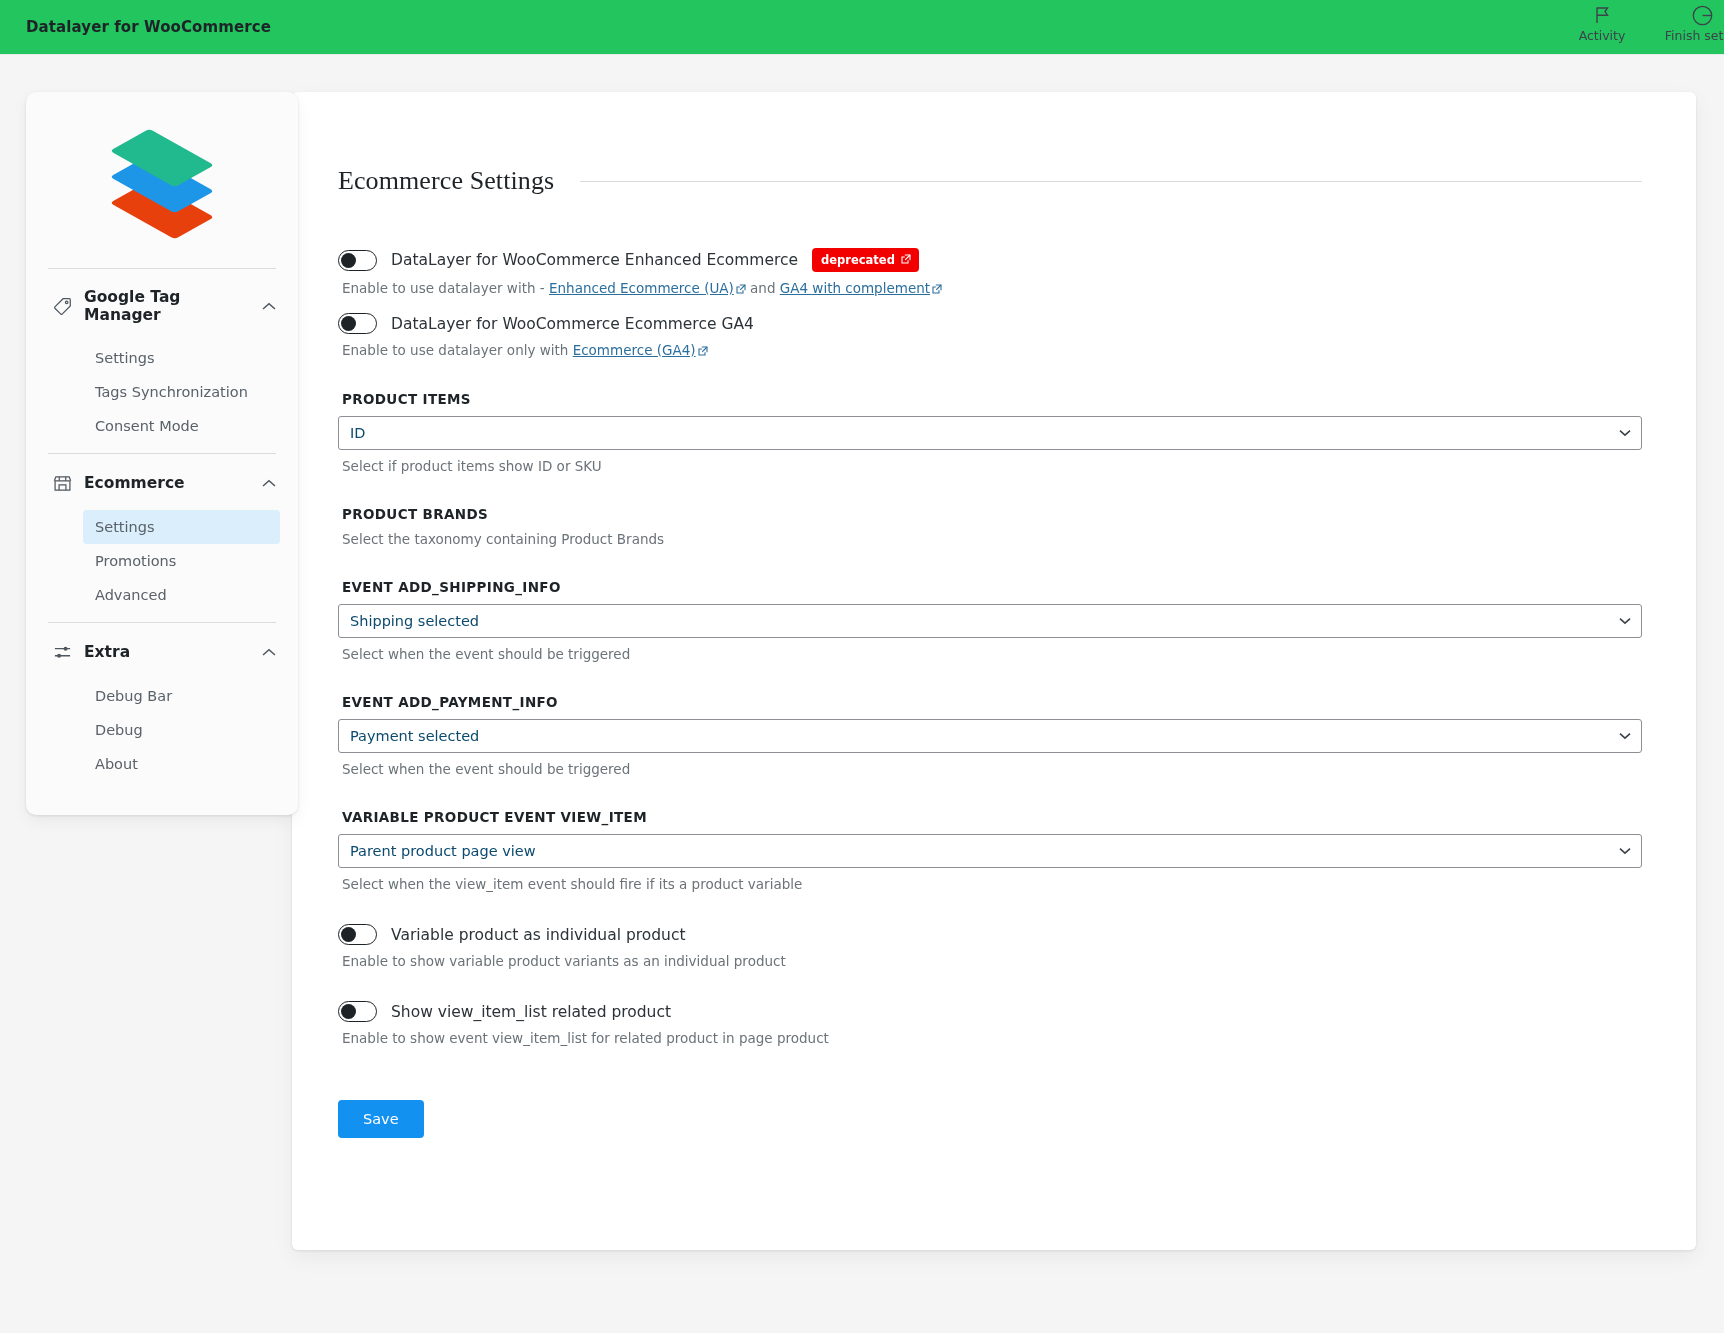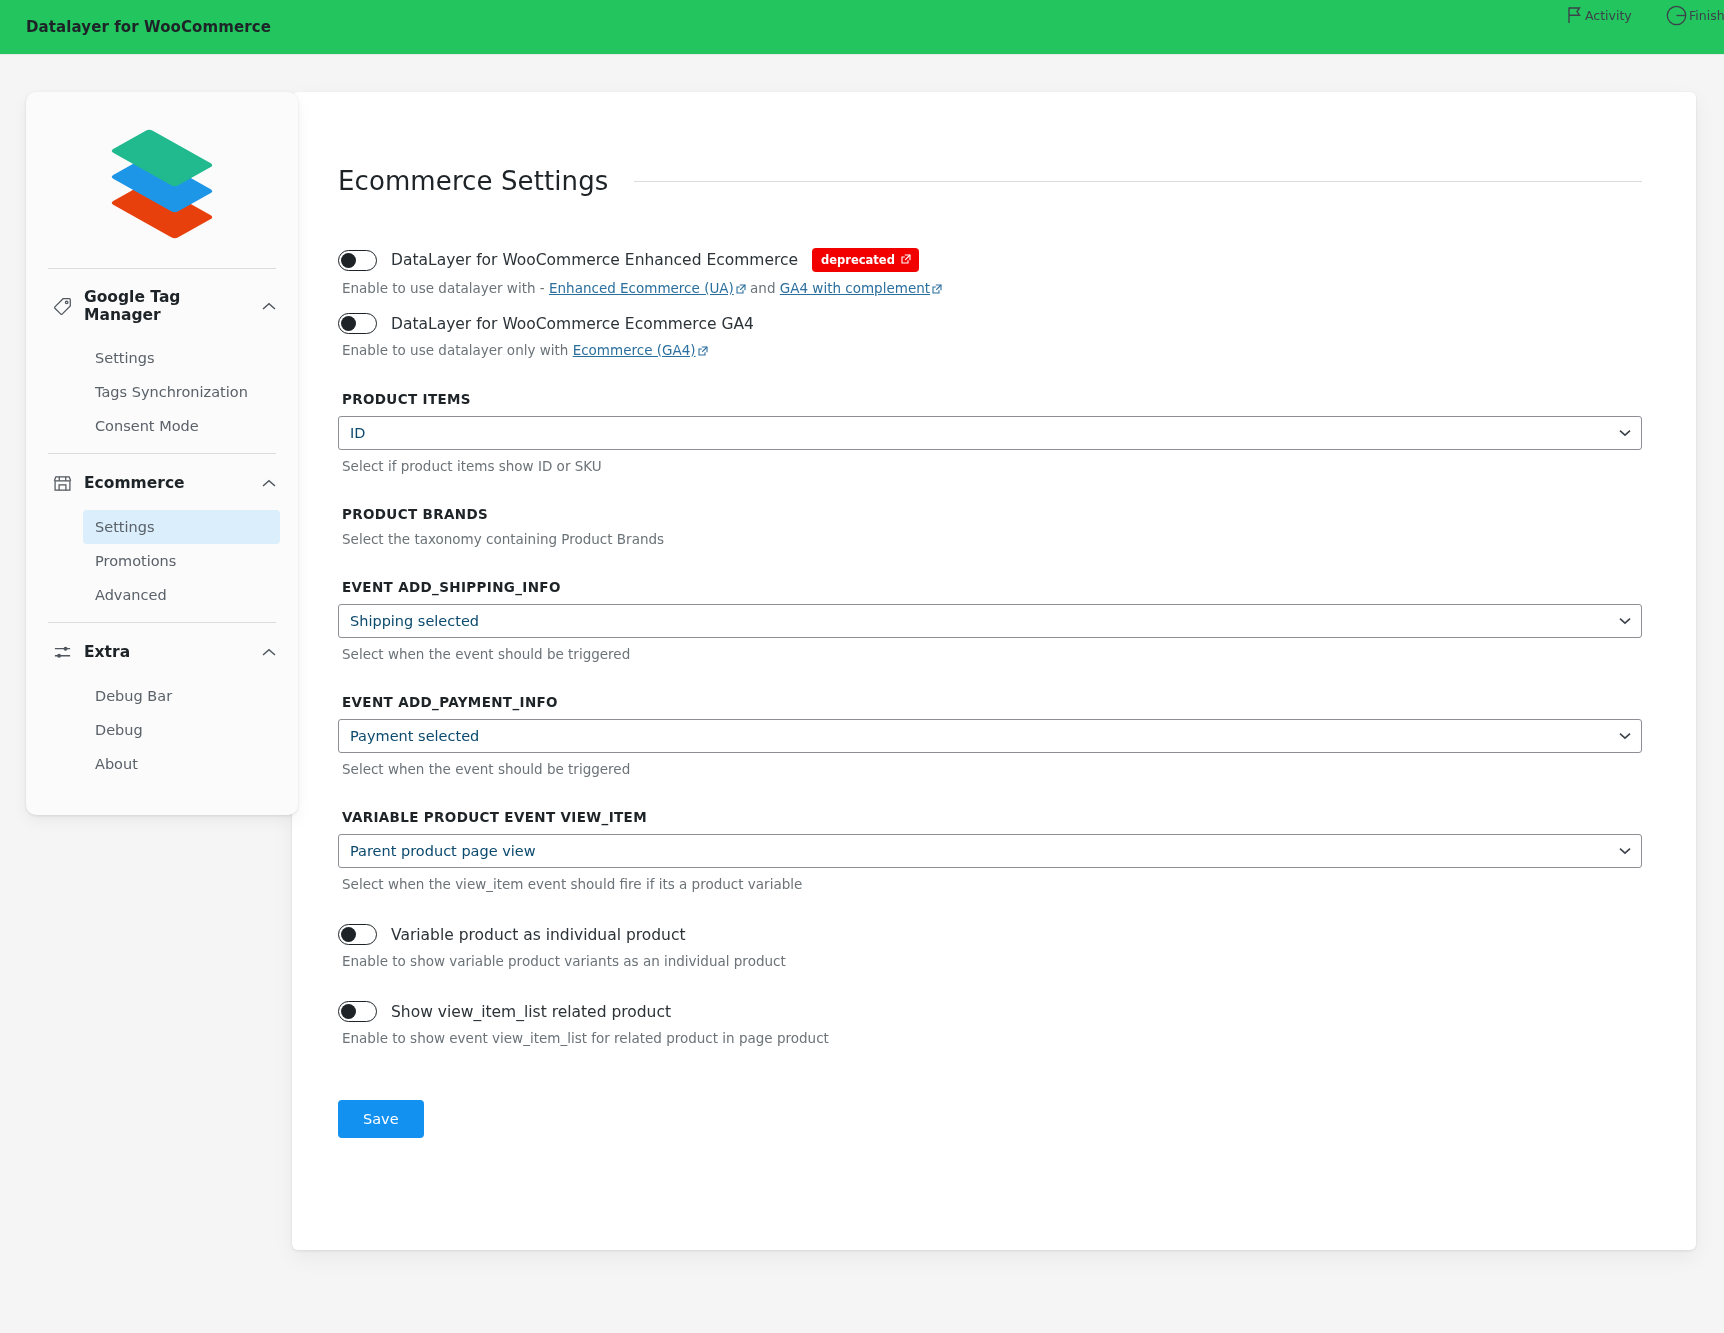--- a/index.html
+++ b/index.html
@@ -32,21 +32,21 @@
     right: -14px;
     top: 0;
     height: 55px;
     display: flex;
     align-items: flex-start;
     gap: 28px;
     padding-top: 4px;
   }
   .topbar-action {
     display: flex;
-    flex-direction: row;
+    flex-direction: column;
     align-items: center;
     gap: 2px;
     color: #3c434a;
     width: 72px;
   }
   .topbar-action .ic { height: 22px; display:flex; align-items:center; justify-content:center;}
   .topbar-action .lbl {
     font-size: 12.5px;
     color: #3c434a;
     white-space: nowrap;
@@ -148,20 +148,21 @@
     position: relative;
     z-index: 1;
   }
   .main-inner { padding: 0 54px 0 46px; }
 
   .page-head {
     display: flex;
     align-items: center;
     gap: 26px;
     margin-bottom: 52px;
+    font-family: Liberation Serif, serif;
   }
   .page-head h1 {
     font-size: 26px;
     font-weight: normal;
     color: #1d2327;
     white-space: nowrap;
     letter-spacing: .1px;
   }
   .page-head .rule {
     flex: 1;

